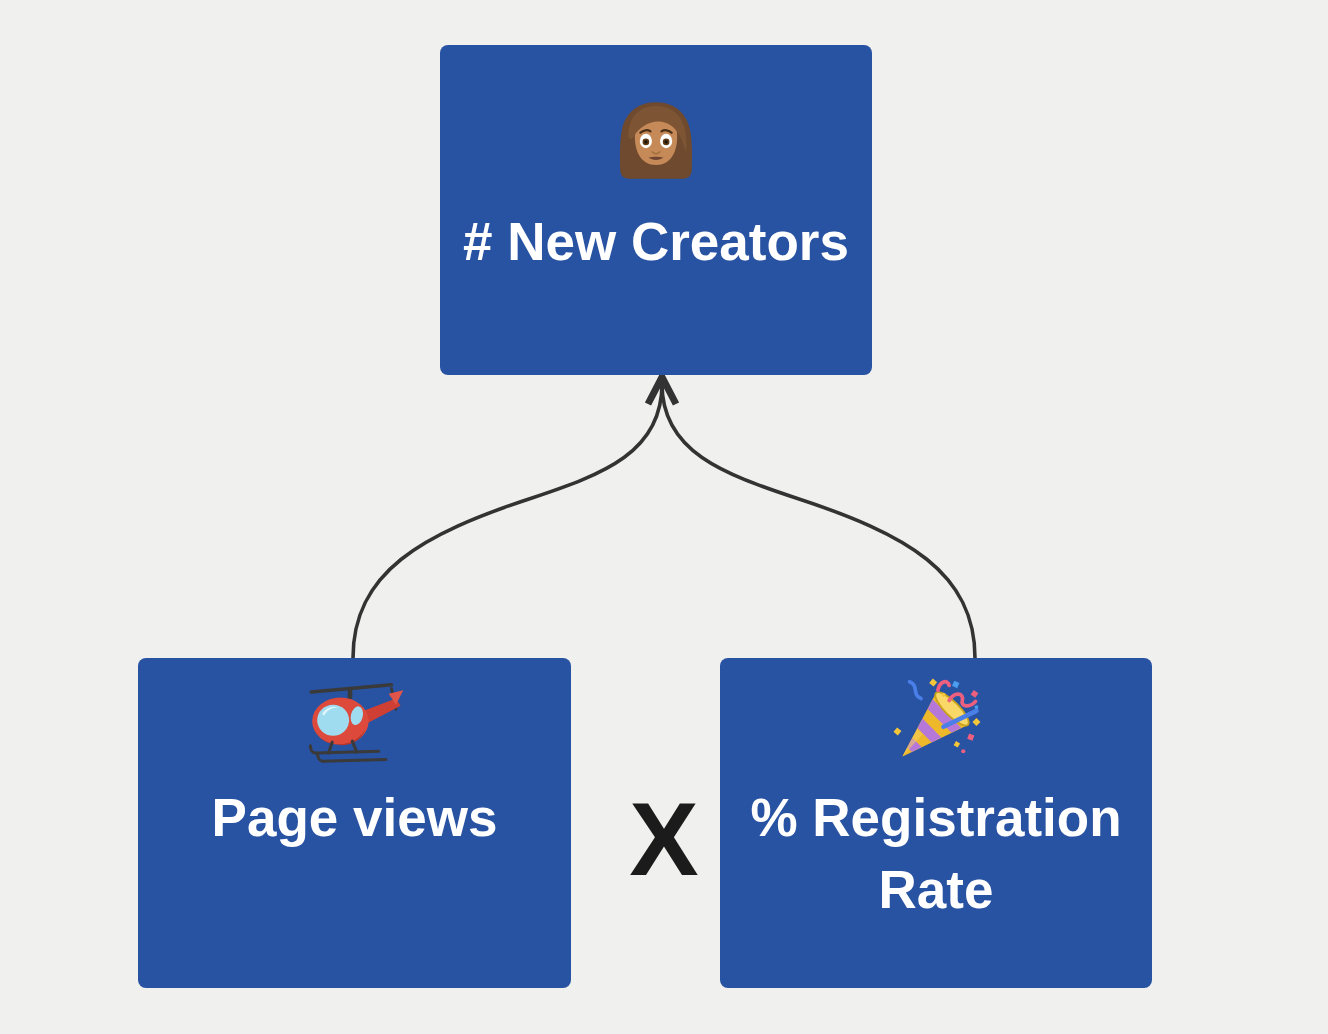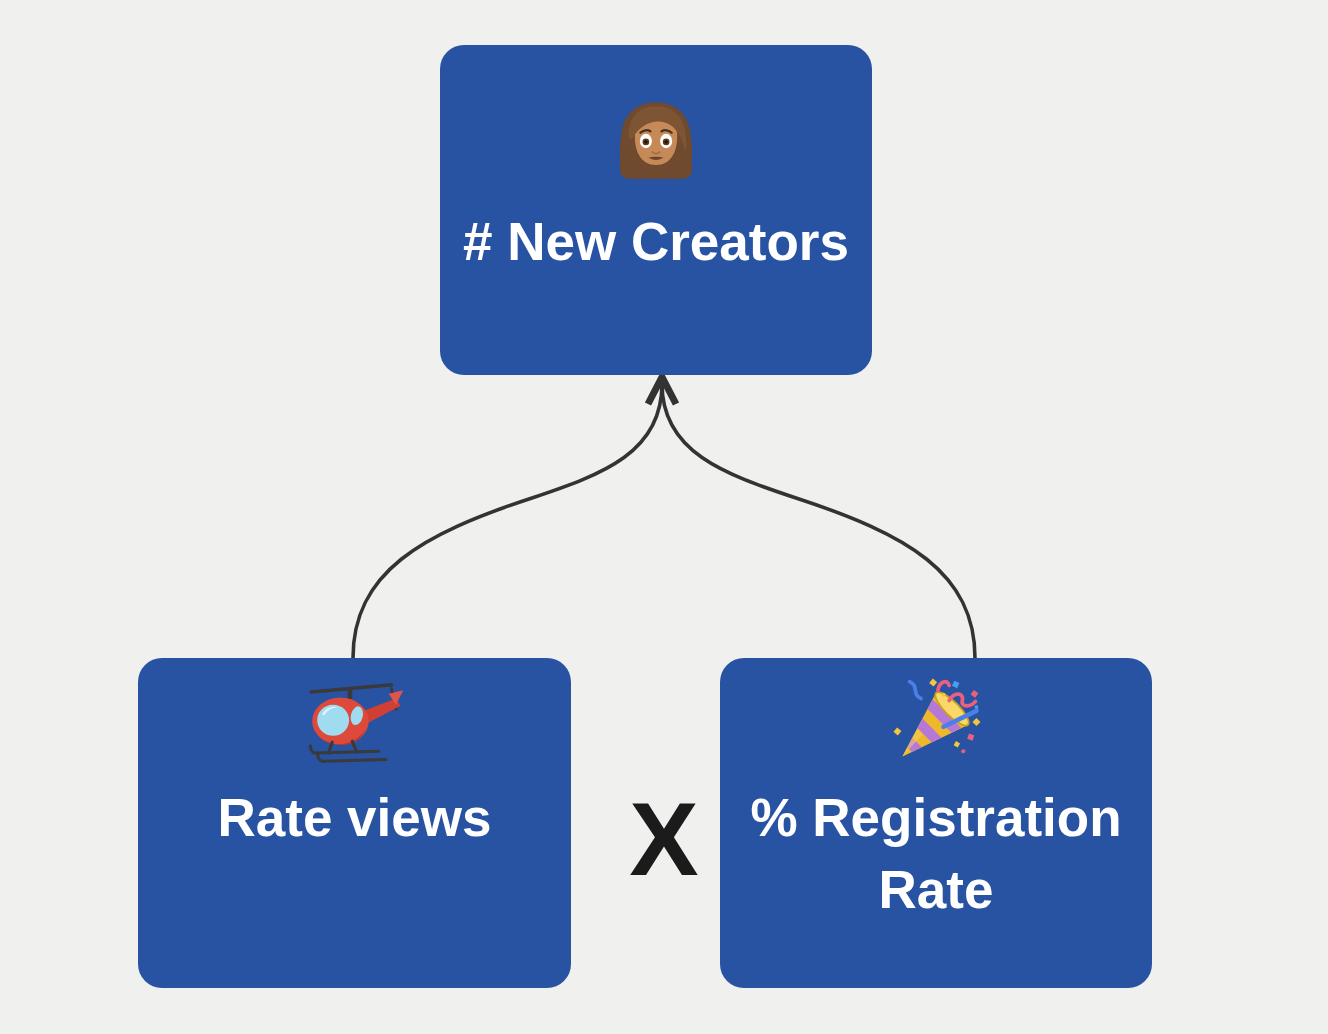--- a/index.html
+++ b/index.html
@@ -14,21 +14,21 @@
     overflow: hidden;
   }
 
   .connectors { position: absolute; left: 0; top: 0; width: 1328px; height: 1034px; }
   .curve { fill: none; stroke: var(--connector, #333); stroke-width: 3.6px; }
   .arrowhead-path { fill: none; stroke: var(--connector, #333); stroke-width: 7px; stroke-linejoin: miter; }
 
   .node {
     position: absolute;
     background: var(--node-fill, #2852a2);
-    border-radius: 24px;
+    border-radius: 8px;
     display: flex;
     flex-direction: column;
     align-items: center;
     color: var(--node-text, #fff);
   }
   .node.top   { left: 440px; top: 45px;  width: 432px; height: 330px; padding-top: 50px; }
   .node.left  { left: 138px; top: 658px; width: 433px; height: 330px; padding-top: 20px; }
   .node.right { left: 720px; top: 658px; width: 432px; height: 330px; padding-top: 20px; }
 
   .emoji { height: 92px; display: flex; align-items: center; justify-content: center; }
@@ -102,21 +102,21 @@
         <path d="M20,38 C24,31 32,29 38,31 C32,30 25,34 22,40 Z" fill="#dff5fb"></path>
         <ellipse cx="58" cy="40" rx="6.5" ry="10.5" fill="#9fdcef" transform="rotate(14 58 40)"></ellipse>
         <path d="M31,69 L27,81 M53,68 L58,80" stroke="#3a3a3a" stroke-width="3.4" stroke-linecap="round"></path>
         <path d="M13,81 L82,79" stroke="#3a3a3a" stroke-width="3.4" stroke-linecap="round"></path>
         <path d="M13,81 C9,81 7,77 7,73" stroke="#3a3a3a" stroke-width="3.4" fill="none" stroke-linecap="round"></path>
         <path d="M21,90 L90,88" stroke="#3a3a3a" stroke-width="3.4" stroke-linecap="round"></path>
         <path d="M21,90 C17,90 15,86 15,82" stroke="#3a3a3a" stroke-width="3.4" fill="none" stroke-linecap="round"></path>
       </svg>
     </div>
     <div class="label">
-      <span class="line">Rate views</span>
+      <span class="line">Page views</span>
     </div>
   </div>
 
   <div class="operator">X</div>
 
   <div class="node right">
     <div class="emoji">
       <svg viewBox="0 0 100 100" width="96" height="94">
         <defs>
           <clipPath id="coneClip">

